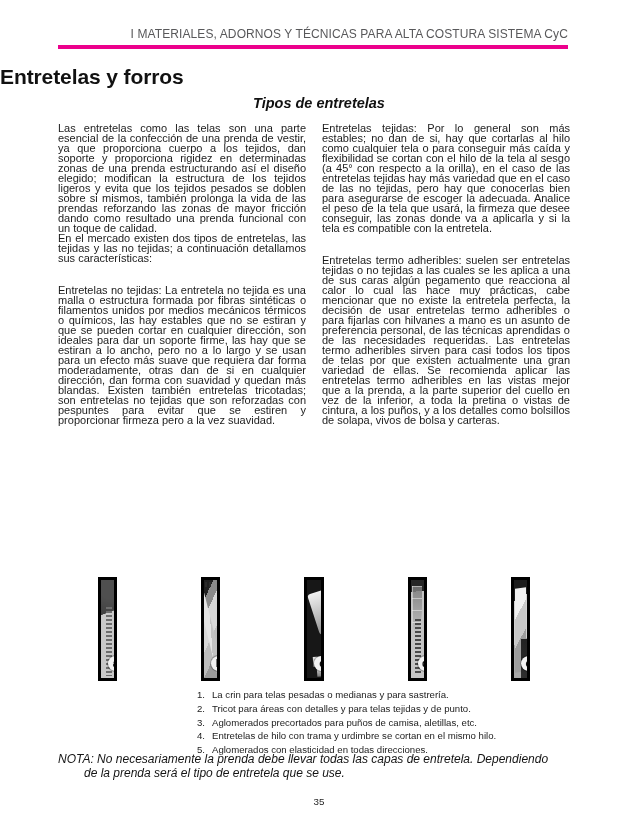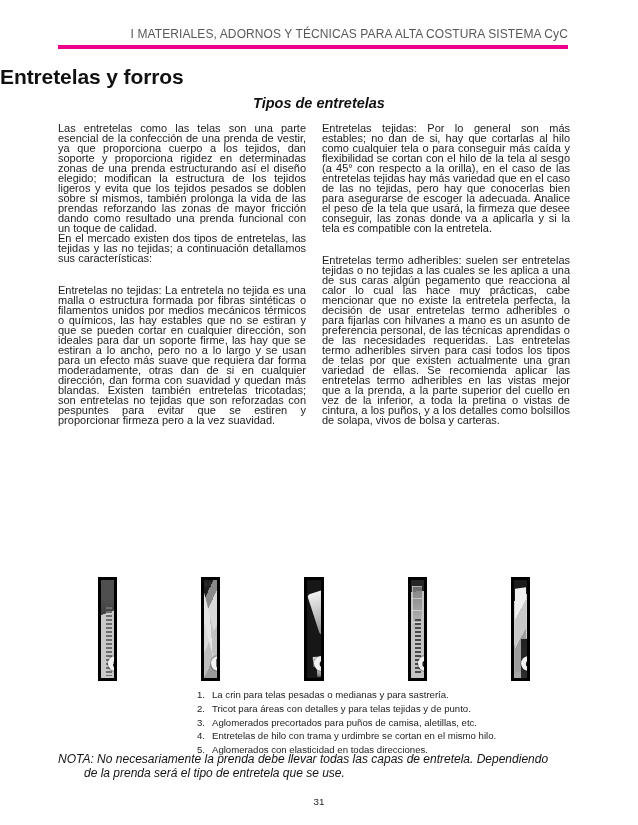--- a/index.html
+++ b/index.html
@@ -384,15 +384,15 @@
       <span class="list-num">5.</span>
       <span class="list-text">Aglomerados con elasticidad en todas direcciones.</span>
     </li>
   </ol>
 
   <div class="nota">
     <span>NOTA: No necesariamente la prenda debe llevar todas las capas de entretela. Dependiendo</span>
     <span class="nota-line2">de la prenda será el tipo de entretela que se use.</span>
   </div>
 
-  <div class="folio">31</div>
+  <div class="folio">35</div>
 
 </div>
 
 </body></html>

